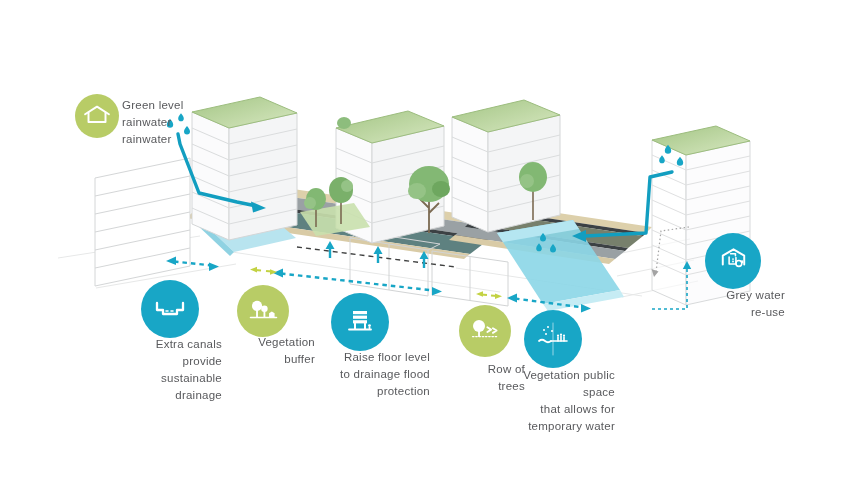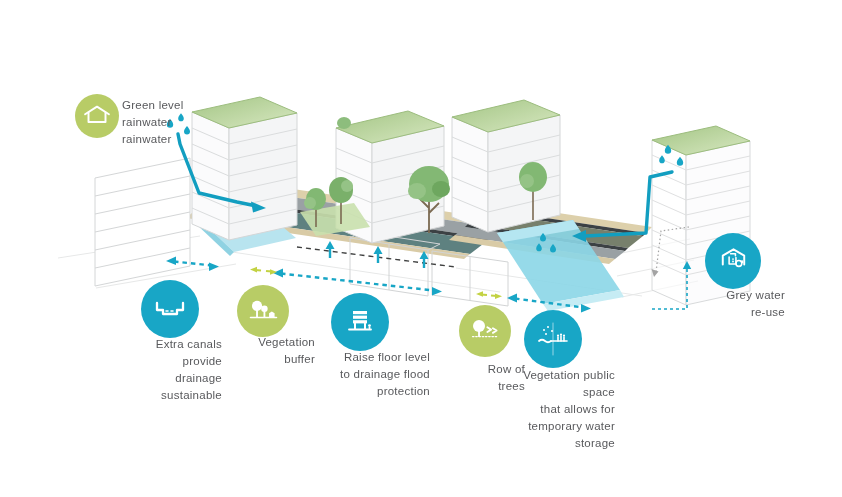--- a/index.html
+++ b/index.html
@@ -335,22 +335,22 @@
 
   <div class="label" style="left:122px;top:97px;width:84px">
     <span>Green level</span>
     <span>rainwater</span>
     <span>rainwater</span>
   </div>
 
   <div class="label center" style="left:118px;top:336px;width:104px">
     <span>Extra canals</span>
     <span>provide</span>
+    <span>sustainable</span>
     <span>drainage</span>
-    <span>sustainable</span>
   </div>
 
   <div class="label center" style="left:211px;top:334px;width:104px">
     <span>Vegetation</span>
     <span>buffer</span>
   </div>
 
   <div class="label center" style="left:290px;top:349px;width:140px">
     <span>Raise floor level</span>
     <span>to drainage flood</span>
@@ -360,21 +360,20 @@
   <div class="label center" style="left:445px;top:361px;width:80px">
     <span>Row of</span>
     <span>trees</span>
   </div>
 
   <div class="label center" style="left:491px;top:367px;width:124px">
     <span>Vegetation public</span>
     <span>space</span>
     <span>that allows for</span>
     <span>temporary water</span>
-    <span>storage</span>
   </div>
 
   <div class="label center" style="left:681px;top:287px;width:104px">
     <span>Grey water</span>
     <span>re-use</span>
   </div>
 
 </div>
 
 </body></html>

